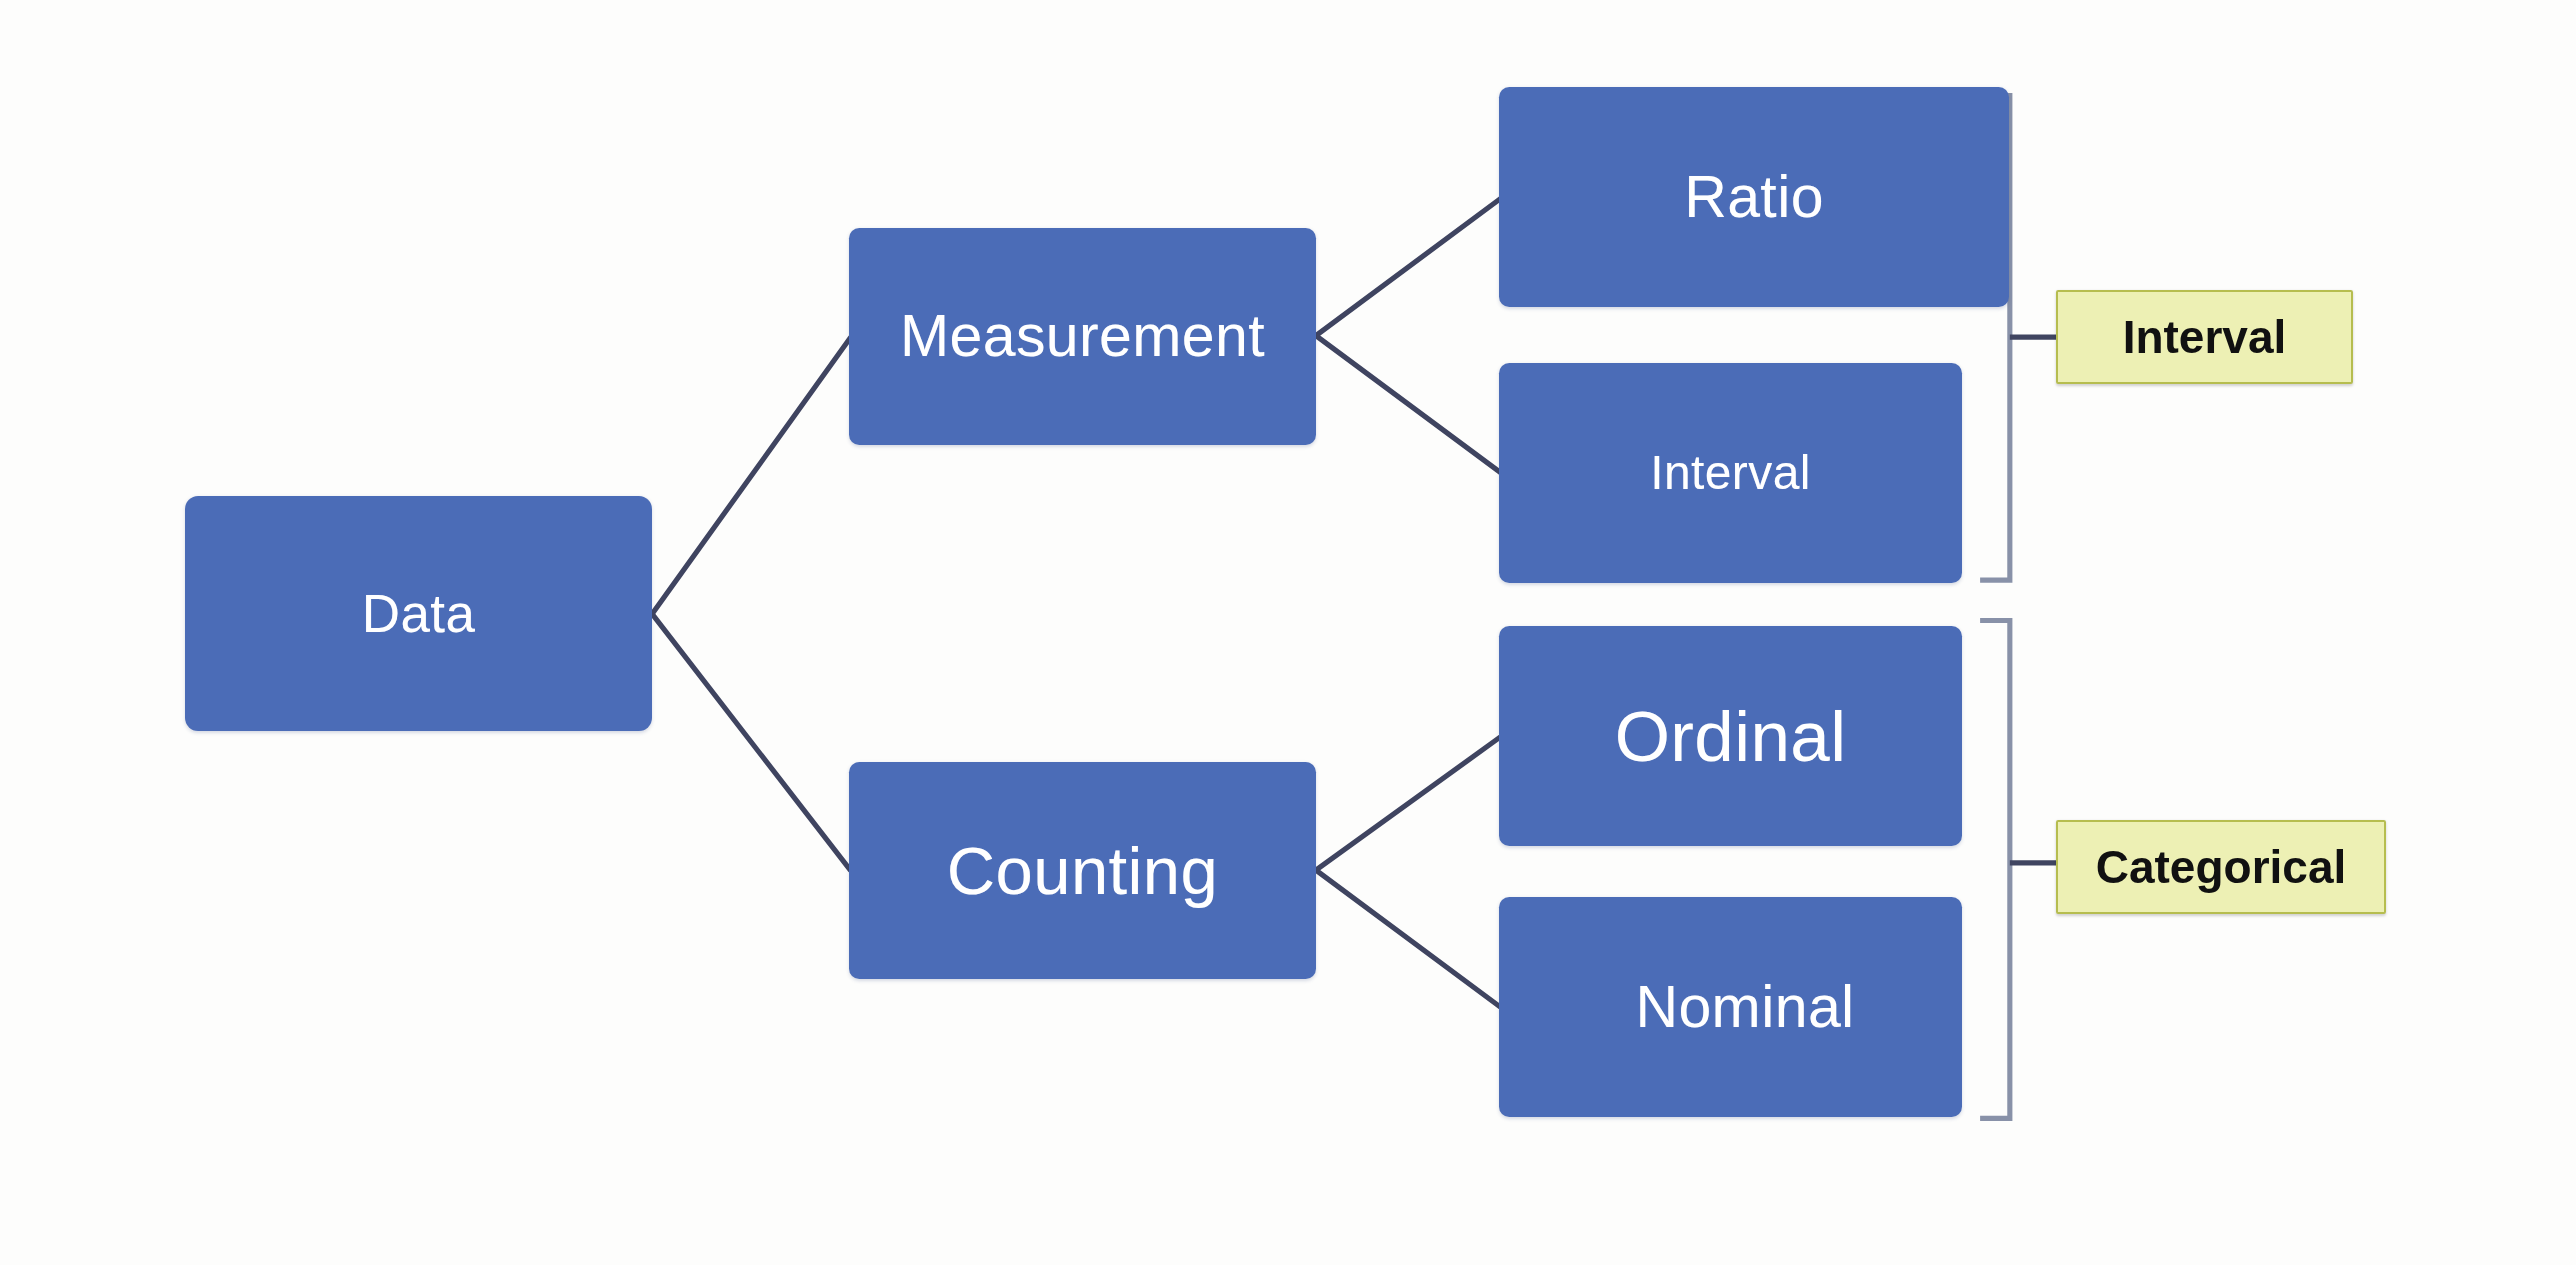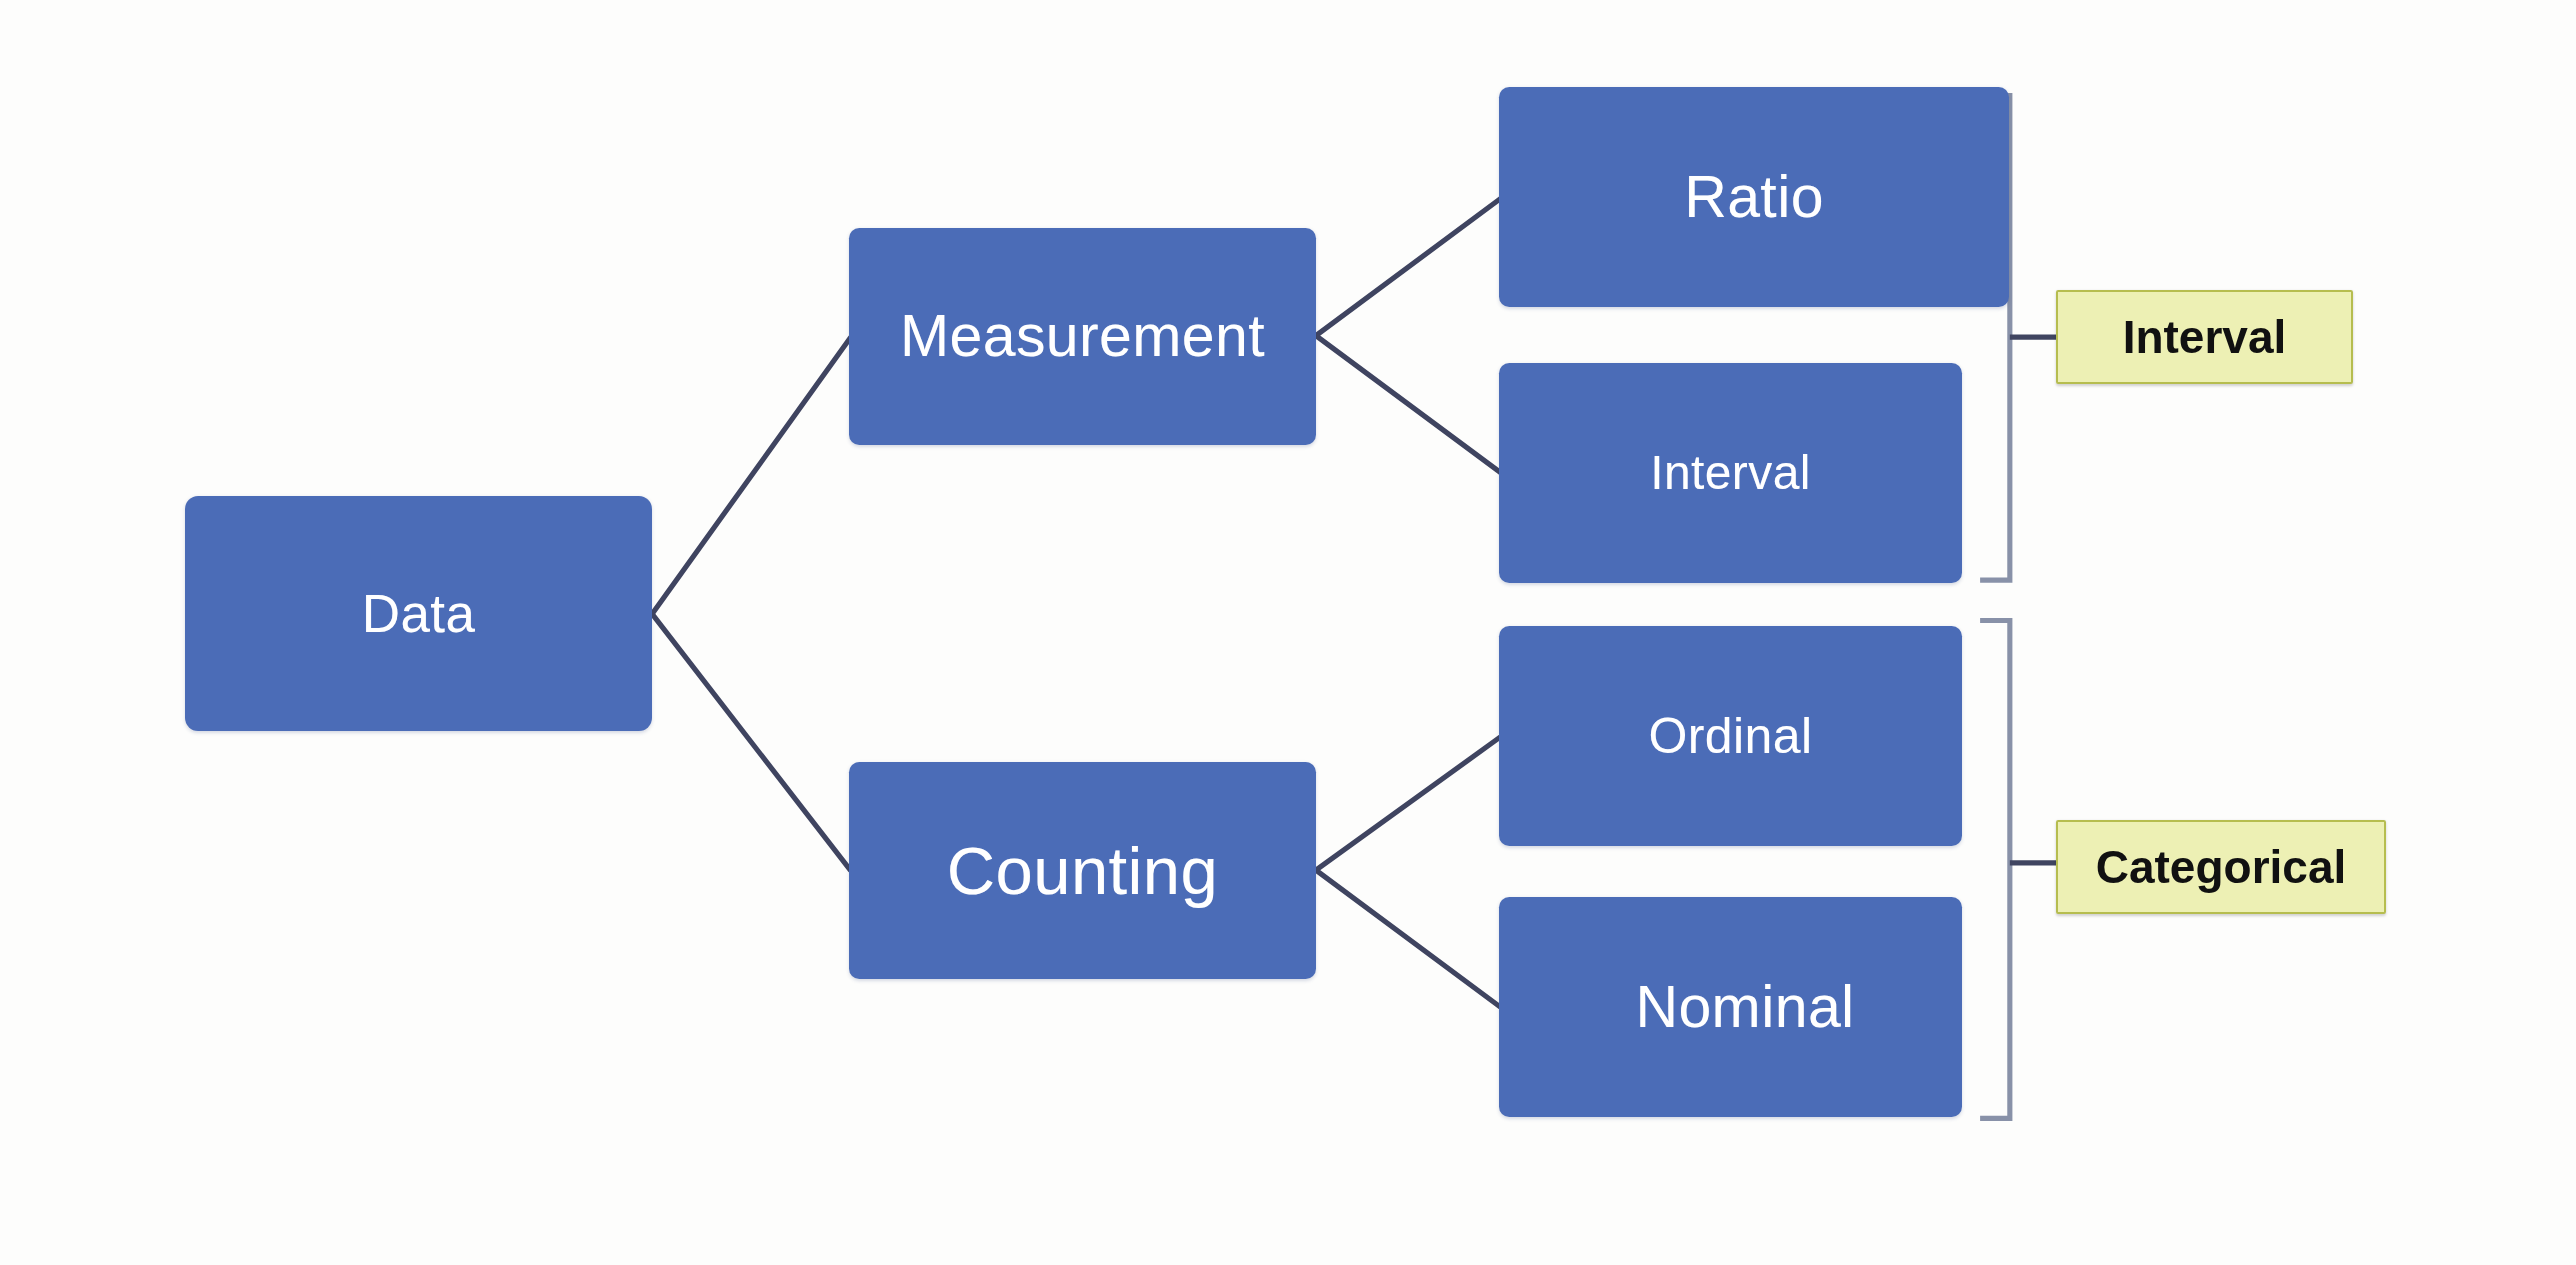--- a/index.html
+++ b/index.html
@@ -104,21 +104,21 @@
 
   <div class="node-box" style="left:1499px; top:87px; width:510px; height:220px;">
     <span class="node-label" style="font-size:59px;">Ratio</span>
   </div>
 
   <div class="node-box" style="left:1499px; top:363px; width:463px; height:220px;">
     <span class="node-label" style="font-size:48px;">Interval</span>
   </div>
 
   <div class="node-box" style="left:1499px; top:626px; width:463px; height:220px;">
-    <span class="node-label" style="font-size:50px;">Ordinal</span>
+    <span class="node-label" style="font-size:71px;">Ordinal</span>
   </div>
 
   <div class="node-box" style="left:1499px; top:897px; width:463px; height:220px;padding-left:29px;">
     <span class="node-label" style="font-size:59px;">Nominal</span>
   </div>
 
   <div class="group-box" style="left:2056px; top:290px; width:297px; height:94px;">
     <span class="group-label" style="font-size:46px;">Interval</span>
   </div>
 

